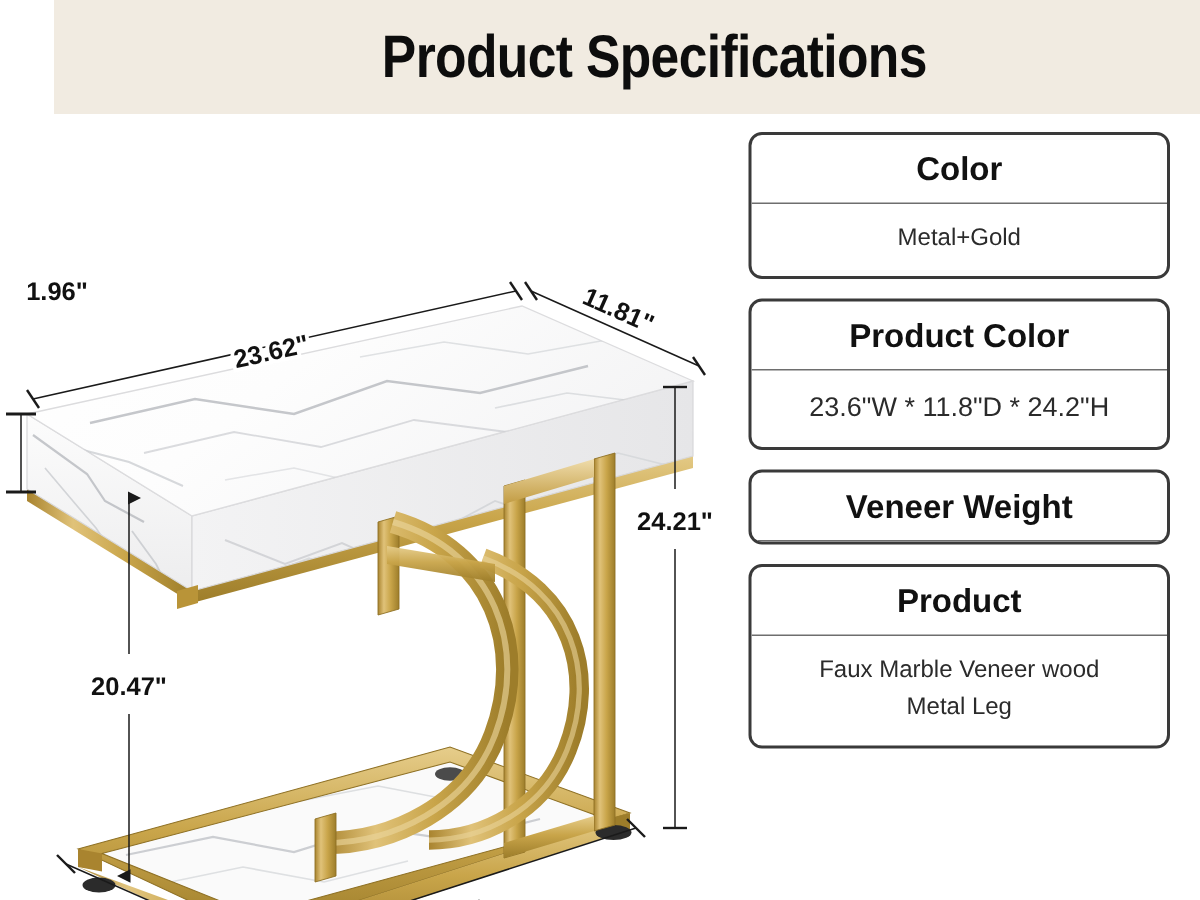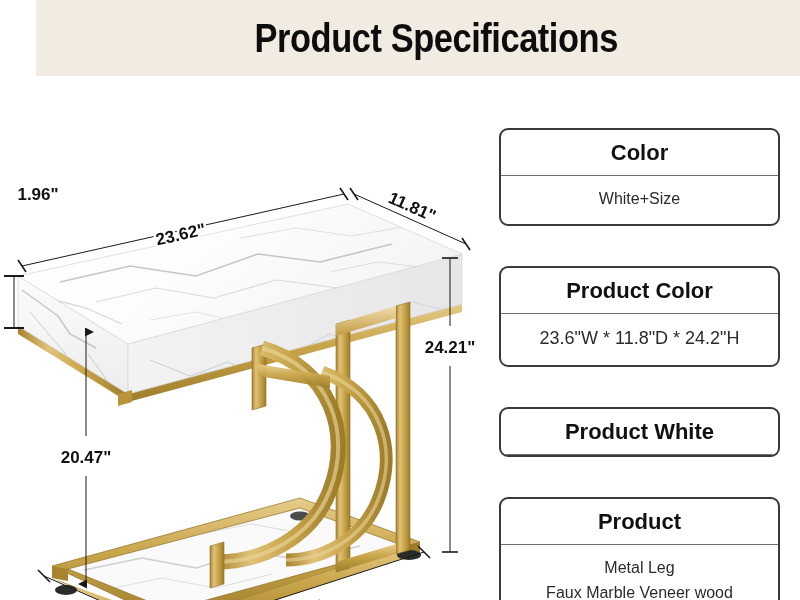--- a/index.html
+++ b/index.html
@@ -63,21 +63,20 @@
     left: 499px;
     top: 88px;
     width: 281px;
   }
   .spec-box {
     border: 2px solid #3a3a3a;
     border-radius: 9px;
     background: #ffffff;
     margin-bottom: 13px;
     overflow: hidden;
-    margin-top: 40px;
   }
   .spec-head {
     text-align: center;
     font-size: 22px;
     font-weight: bold;
     color: #111111;
     padding: 11px 6px 10px 6px;
     border-bottom: 1.5px solid #6e6e6e;
     line-height: 1.1;
   }
@@ -310,36 +309,36 @@
       </g>
     </g>
   </svg>
 </div>
 
 <div id="spec-panel">
 
   <div class="spec-box">
     <div class="spec-head">Color</div>
     <div class="spec-val">
-      <span class="vline">White+Size</span>
+      <span class="vline">Metal+Gold</span>
     </div>
   </div>
 
   <div class="spec-box">
     <div class="spec-head">Product Color</div>
     <div class="spec-val big">
       <span class="vline">23.6"W * 11.8"D * 24.2"H</span>
     </div>
   </div>
 
   <div class="spec-box">
-    <div class="spec-head">Product White</div>
+    <div class="spec-head">Veneer Weight</div>
   </div>
 
   <div class="spec-box">
     <div class="spec-head">Product</div>
     <div class="spec-val">
+      <span class="vline">Faux Marble Veneer wood</span>
       <span class="vline">Metal Leg</span>
-      <span class="vline">Faux Marble Veneer wood</span>
     </div>
   </div>
 
 </div>
 
 </body></html>

